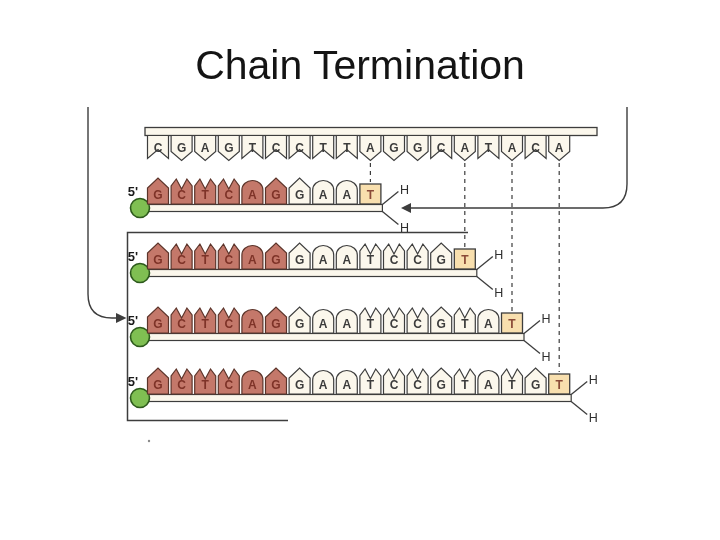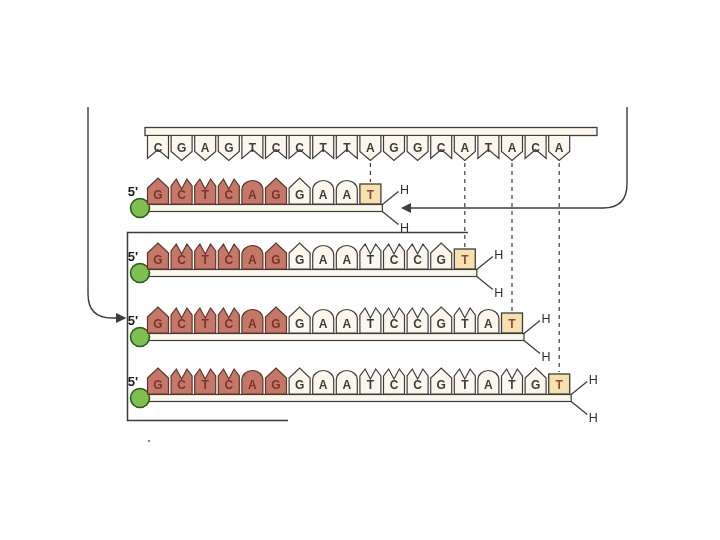--- a/index.html
+++ b/index.html
@@ -20,20 +20,21 @@
     letter-spacing:0px;
     color:#141414;
     font-family:"Liberation Sans", sans-serif;
   }
   svg.diagram{position:absolute;left:0;top:0;width:720px;height:540px;}
 </style>
 </head>
 <body>
 
 <div class="slide">
+  <h1 class="title">Chain Termination</h1>
   <svg class="diagram" id="diagram" viewBox="0 0 720 540">
       <g stroke="#3d3d3d" stroke-width="1.4" fill="none">
         <path d="M88,107 L88,294 Q88,318 112,318 L116,318"></path>
         <polygon points="116,313 126.5,318 116,323" fill="#3d3d3d" stroke="none"></polygon>
         <path d="M627,107 L627,184 Q627,208 603,208 L411,208"></path>
         <polygon points="411,203 401,208 411,213" fill="#3d3d3d" stroke="none"></polygon>
       </g>
       <g>
         <rect x="145" y="127.5" width="452" height="8" fill="#fbf7ec" stroke="#3d3d3d" stroke-width="1.3"></rect>
         <g>

